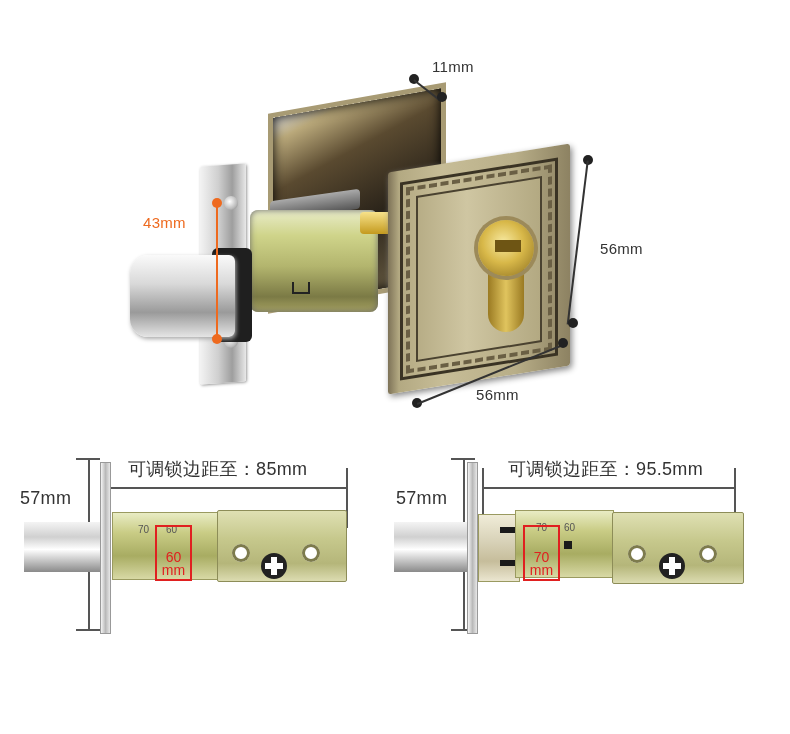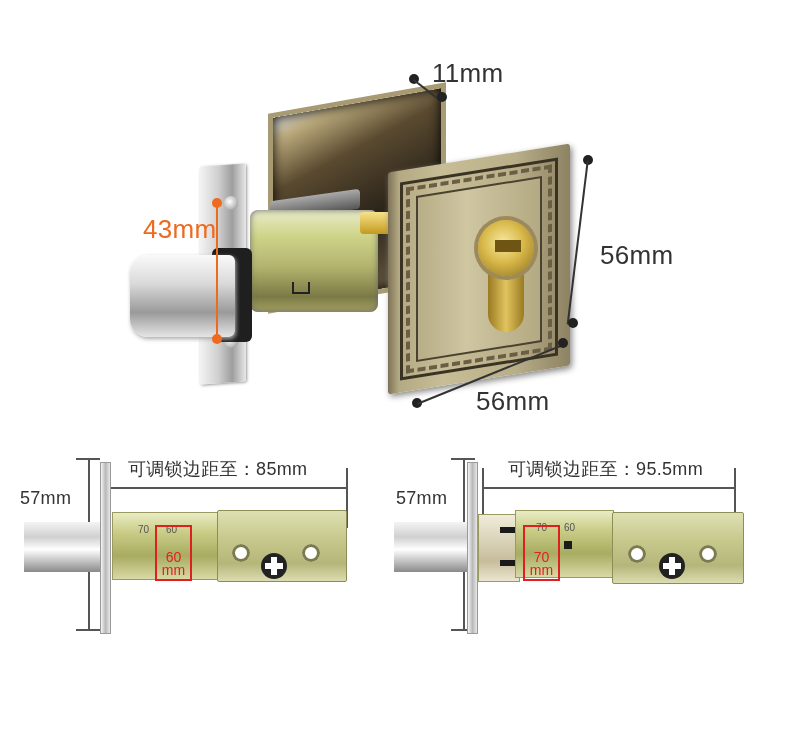--- a/index.html
+++ b/index.html
@@ -1,18 +1,18 @@
 <!DOCTYPE html>
 <html><head>
 <meta charset="utf-8">
 <style>
   html, body { margin: 0; padding: 0; background: #ffffff; }
   body { width: 790px; height: 734px; position: relative; overflow: hidden; font-family: "Liberation Sans", "DejaVu Sans", sans-serif; }
   .abs { position: absolute; }
-  .label { position: absolute; color: #333333; font-size: 26px; white-space: nowrap; letter-spacing: 0.3px; }
+  .label { position: absolute; color: #333333; font-size: 15px; white-space: nowrap; letter-spacing: 0.3px; }
   .label.orange { color: #ee6a1f; }
   .label.small { font-size: 18px; }
   .dot { position: absolute; width: 10px; height: 10px; border-radius: 50%; background: #222; }
   .dot.orange { background: #ee6a1f; }
   .line { position: absolute; background: #333; height: 1.5px; transform-origin: 0 50%; }
   .vline { position: absolute; width: 1.5px; background: #555; }
   .hline { position: absolute; height: 1.5px; background: #555; }
 
   
   .backplate { position:absolute; left:268px; top:98px; width:168px; height:190px;

